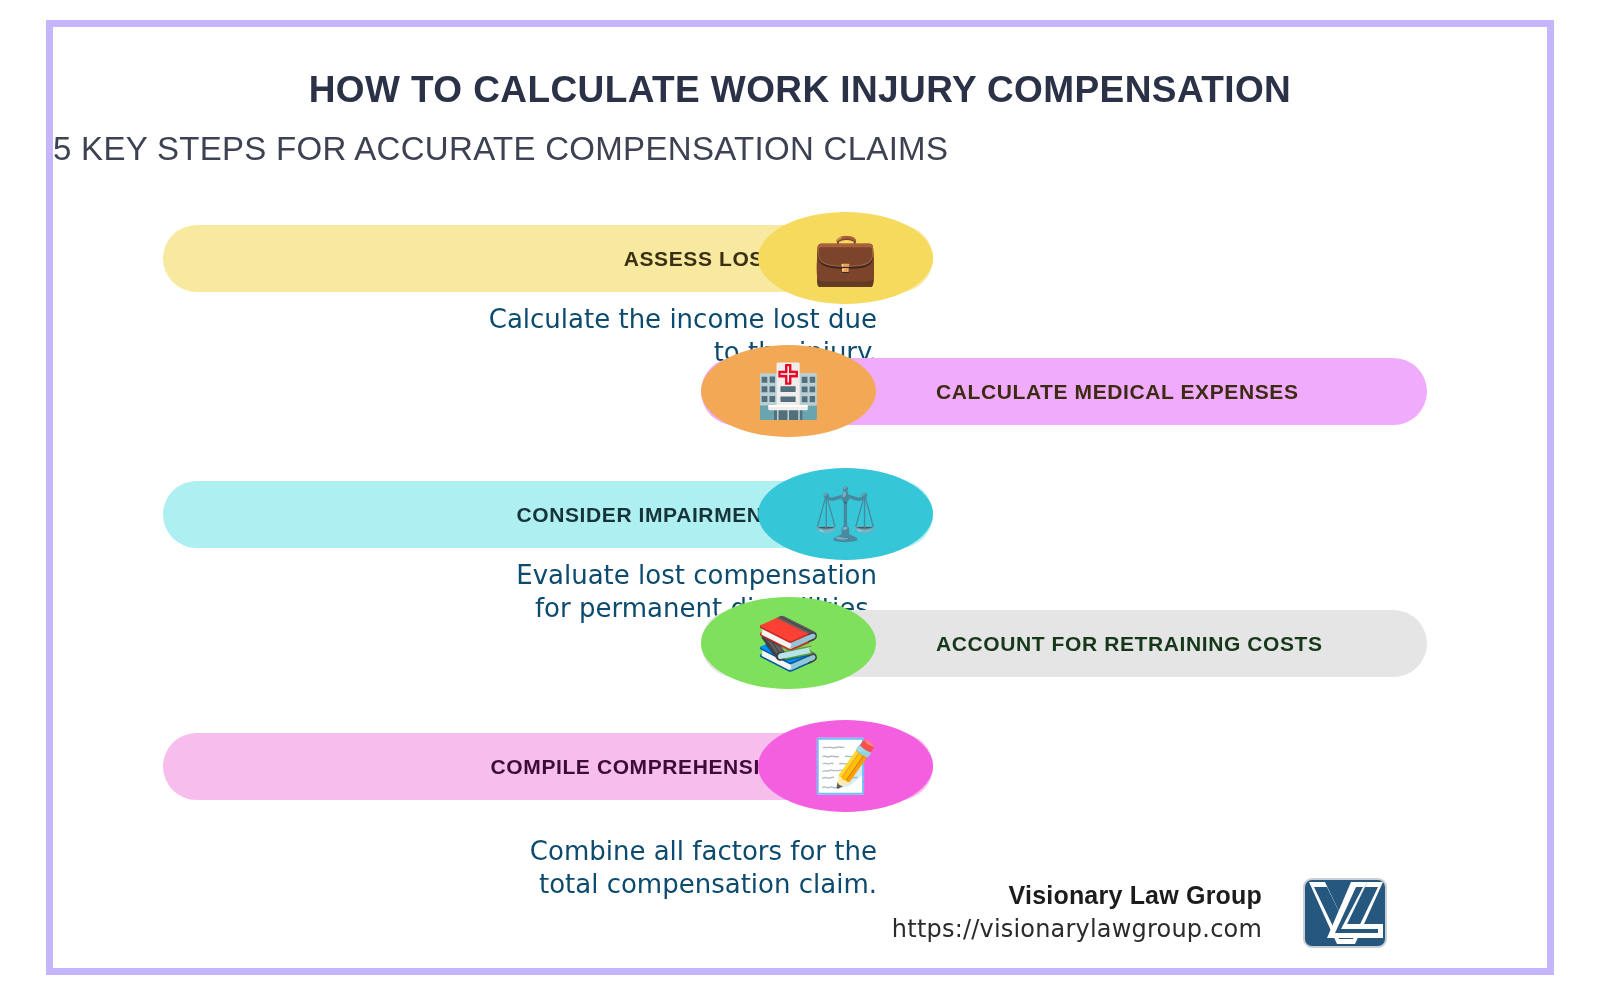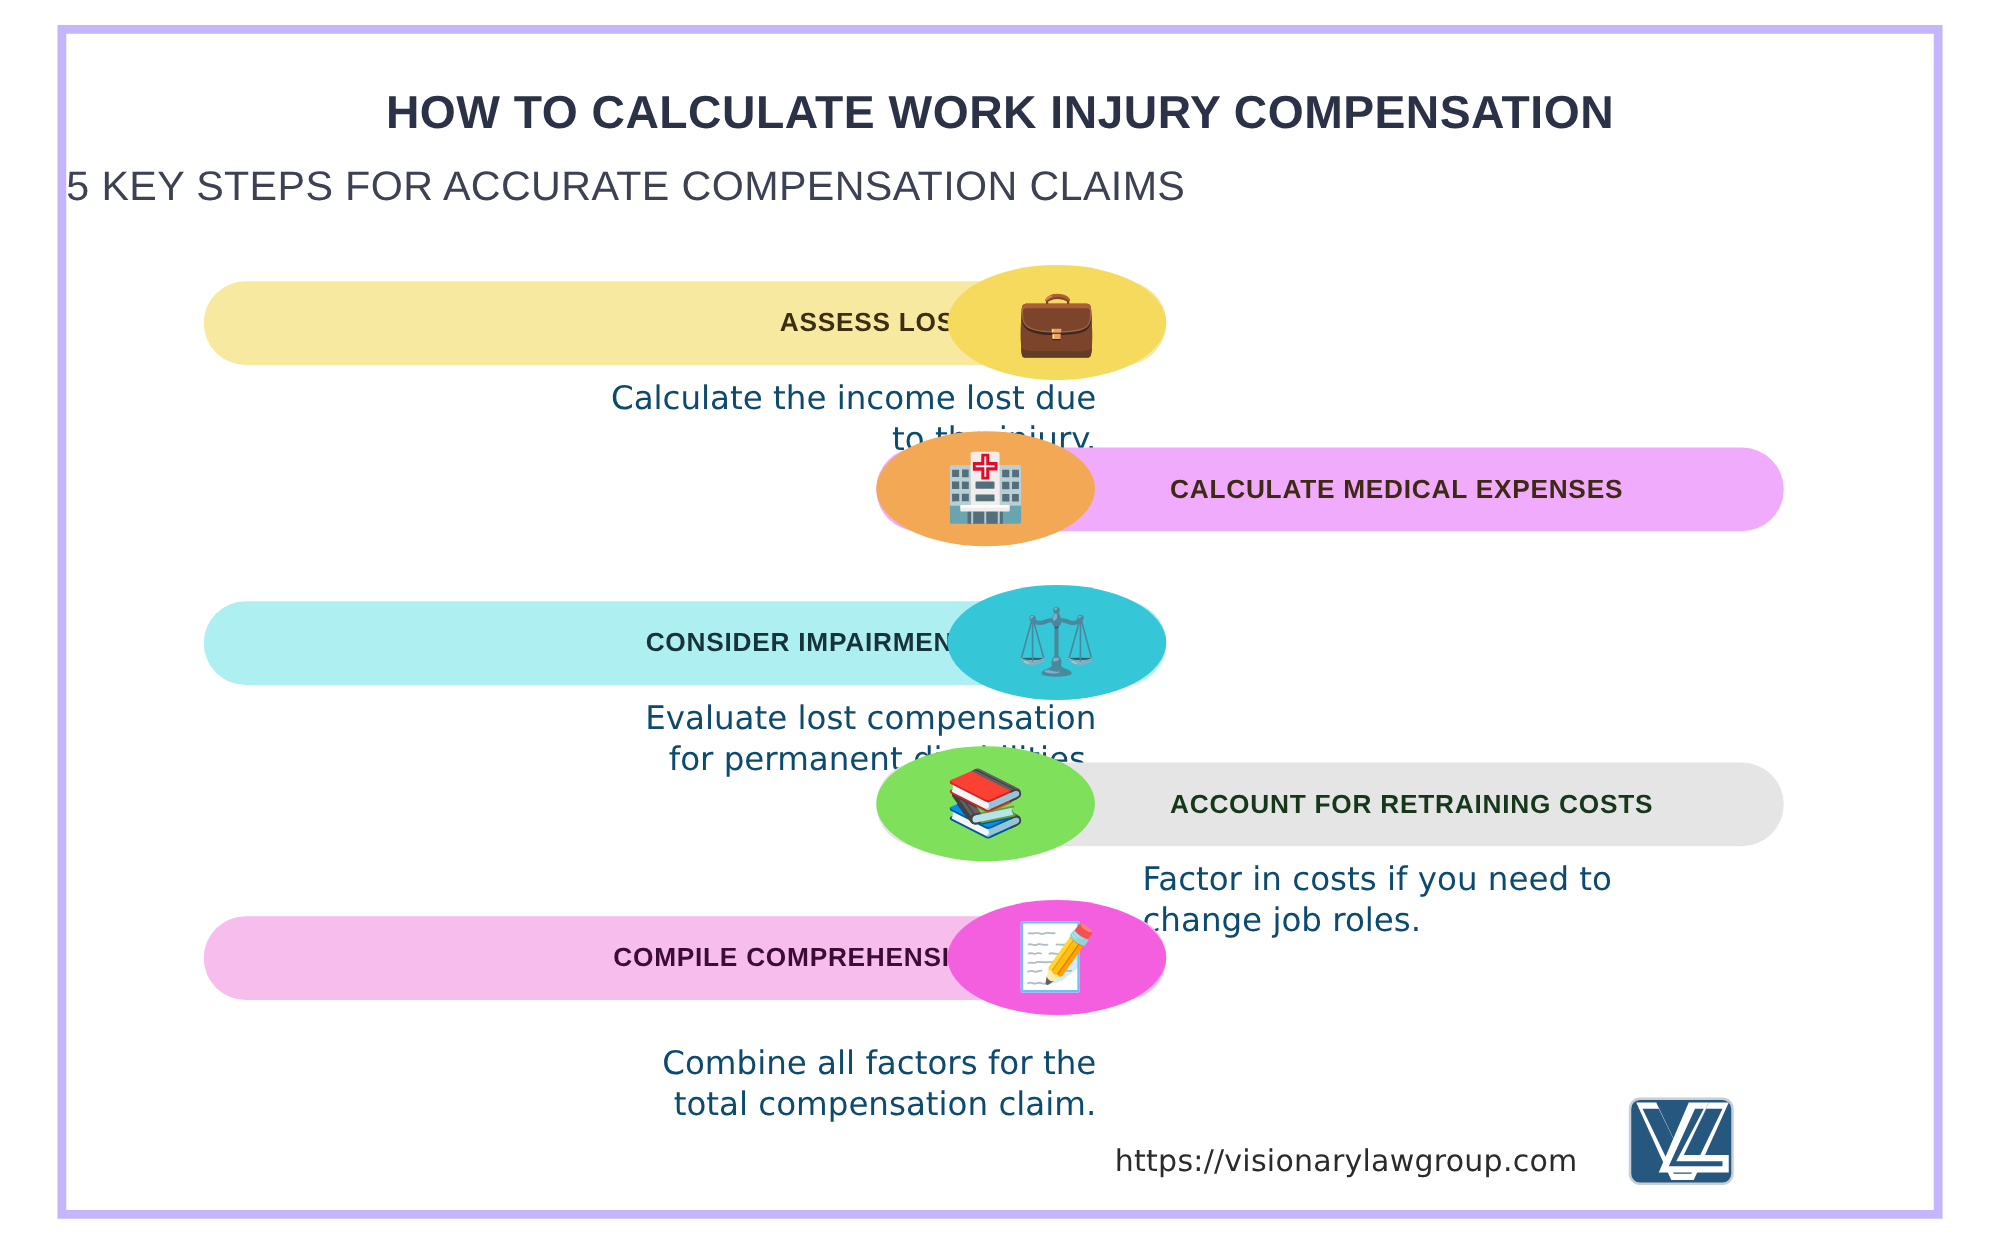--- a/index.html
+++ b/index.html
@@ -179,35 +179,34 @@
 for permanent disabilities.</div>
   </div>
 
   <div class="step row-right" style="left:648px; top:583px; width:726px; height:67px;">
     <div class="pill" style="width:726px; background:#e5e5e5;">
       <span class="pill-label" style="color:#16371a;">ACCOUNT FOR RETRAINING COSTS</span>
     </div>
     <div class="bubble" style="background:#7FE05C;">
       <span class="emoji">📚</span>
     </div>
-    <div class="desc" style="top:78px; width:520px;">Factor in costs if you need to
-change job roles.</div>
   </div>
 
   <div class="step row-left" style="left:110px; top:706px; width:770px; height:67px;">
     <div class="pill" style="width:770px; background:#F7BDEC;">
       <span class="pill-label" style="color:#3a0c36;">COMPILE COMPREHENSIVE CLAIM</span>
     </div>
     <div class="bubble" style="background:#F45FE0;">
       <span class="emoji">📝</span>
     </div>
     <div class="desc" style="top:78px; width:560px;margin-top:24px;">Combine all factors for the
 total compensation claim.</div>
   </div>
 
+  <div class="footer-name" style="right:285px; top:854px; width:600px;">Visionary Law Group</div>
   <div class="footer-url" style="right:285px; top:888px; width:600px;">https://visionarylawgroup.com</div>
 
   <div class="logo" style="right:160px; top:851px;">
     <svg width="80" height="66" viewBox="0 0 80 66">
       <polygon points="4,2 20,2 41,46 62,2 78,2 50,64 32,64" fill="#ffffff"></polygon>
       <polygon points="9,7 22,7 41,46 60,7 73,7 48,59 34,59" fill="#26577f"></polygon>
       <polygon points="46,2 62,2 42,44 78,44 78,58 22,58" fill="#ffffff"></polygon>
       <polygon points="51,7 58,7 36,49 73,49 73,53 30,53" fill="#26577f"></polygon>
     </svg>
   </div>

